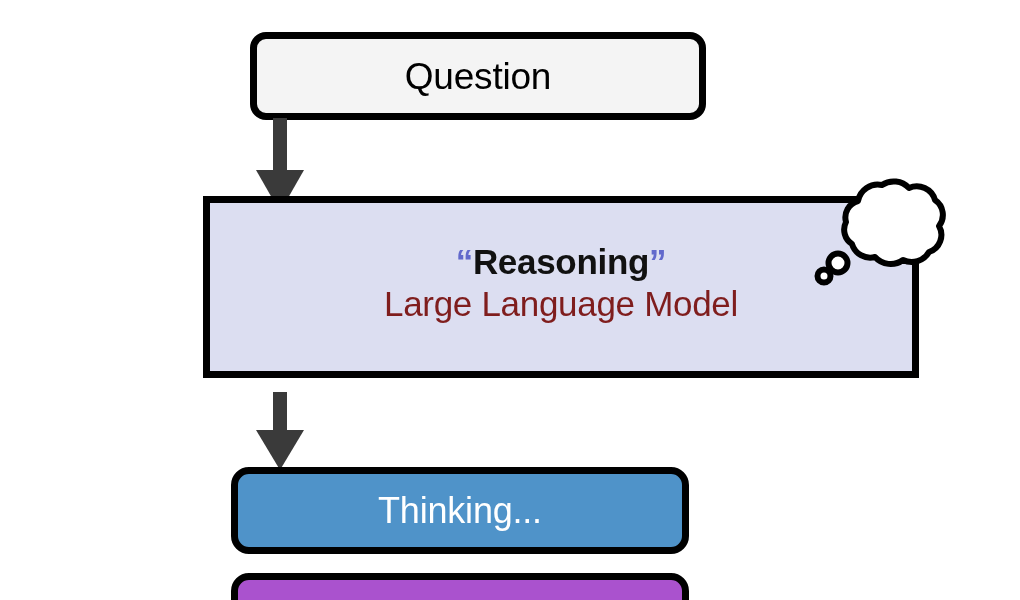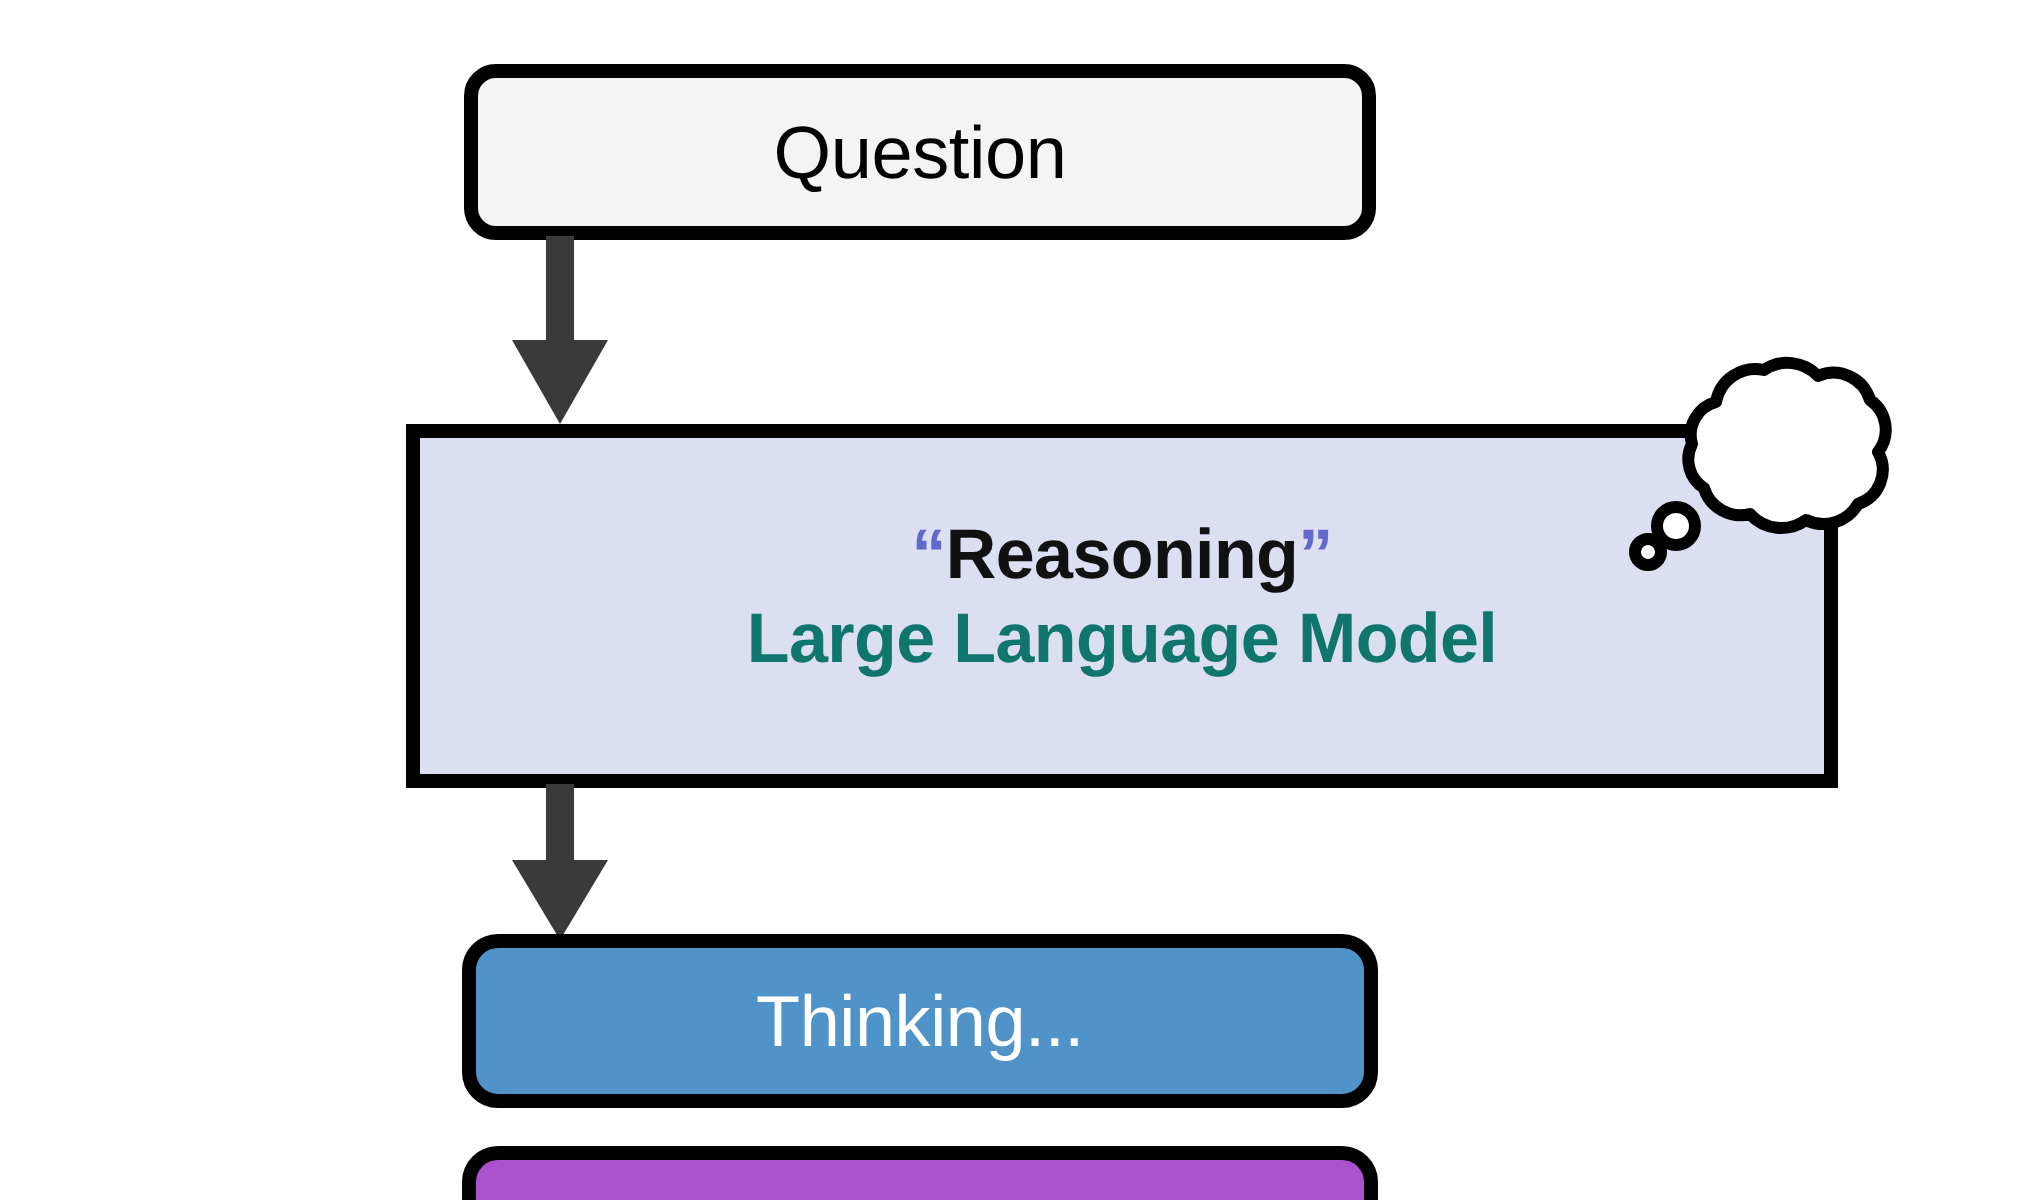--- a/index.html
+++ b/index.html
@@ -25,39 +25,39 @@
     box-sizing: border-box;
     display: flex;
     align-items: center;
     justify-content: center;
     text-align: center;
     border: 7px solid #000000;
   }
 
   
   .node-question {
-    left: 232px;
+    left: 250px;
     top: 32px;
     width: 456px;
     height: 88px;
     background: #f4f4f4;
     border-radius: 16px;
   }
   .node-question .label {
     font-size: 37px;
     font-weight: 400;
     color: #000000;
     letter-spacing: -0.2px;
     line-height: 1;
   }
 
   
   .node-llm {
     left: 203px;
-    top: 212px;
+    top: 196px;
     width: 716px;
     height: 182px;
     background: #dcdef1;
     border-radius: 0;
     flex-direction: column;
     justify-content: center;
     border-width: 7px;
   }
   .llm-inner {
     display: flex;
@@ -75,22 +75,22 @@
     line-height: 1.15;
     letter-spacing: -0.3px;
     white-space: nowrap;
   }
   .llm-line1 .q {
     color: #6269cc;
     font-weight: 700;
   }
   .llm-line2 {
     font-size: 35px;
-    font-weight: 700;
-    color: #0f766e;
+    font-weight: 400;
+    color: #7f1d1d;
     line-height: 1.15;
     letter-spacing: -0.3px;
     white-space: nowrap;
   }
 
   
   .node-thinking {
     left: 231px;
     top: 467px;
     width: 458px;

